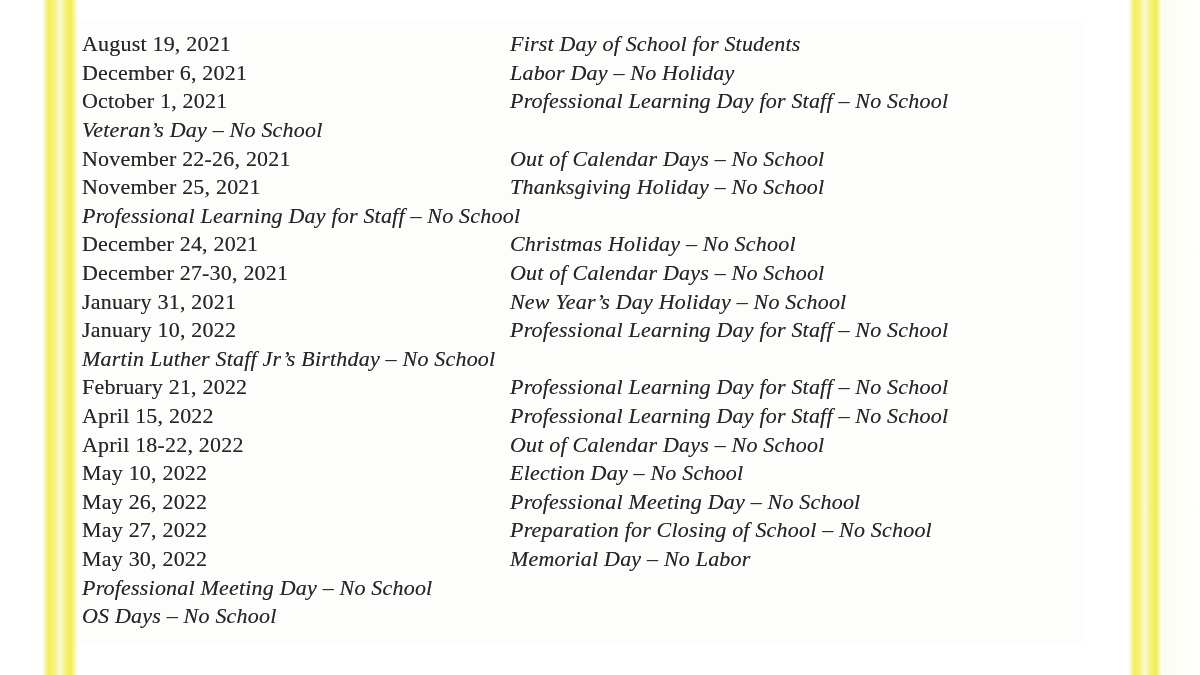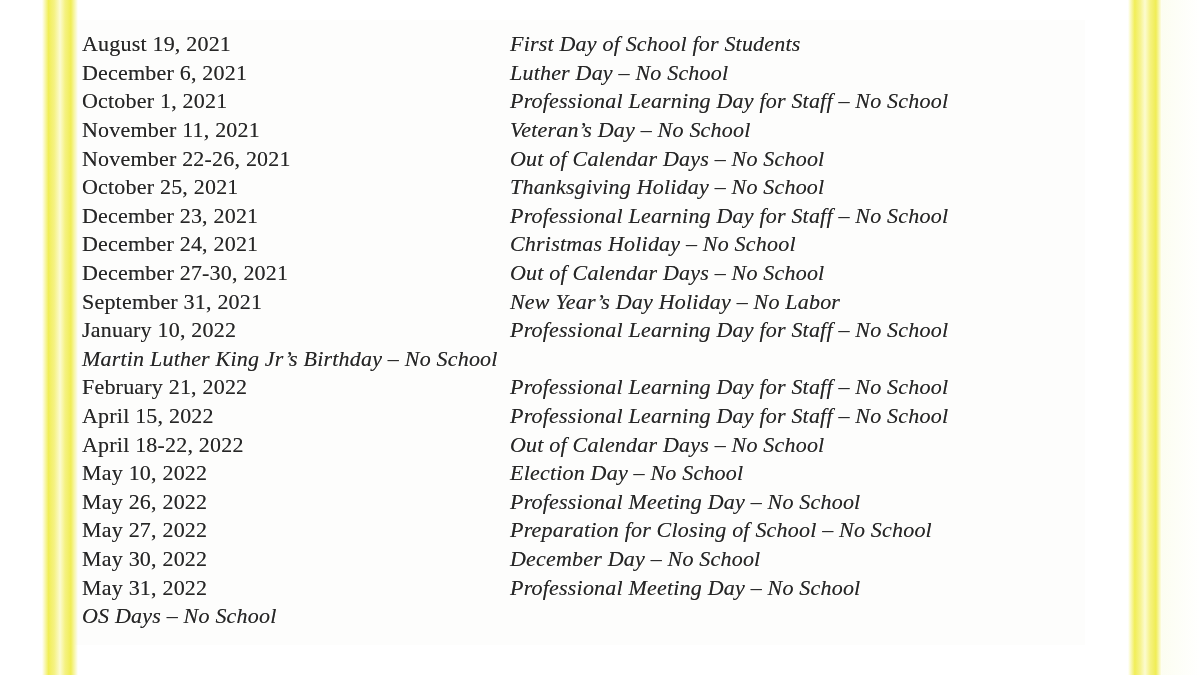--- a/index.html
+++ b/index.html
@@ -98,70 +98,68 @@
 <div class="edge-wash"></div>
 
 <div class="calendar" id="rows">
   <div class="row">
     <span class="date">August 19, 2021</span>
     <span class="event">First Day of School for Students</span>
   </div>
 
   <div class="row">
     <span class="date">December 6, 2021</span>
-    <span class="event">Luther Day – No School</span>
+    <span class="event">Labor Day – No Holiday</span>
   </div>
 
   <div class="row">
     <span class="date">October 1, 2021</span>
     <span class="event">Professional Learning Day for Staff – No School</span>
   </div>
 
   <div class="row">
-    <span class="date">November 11, 2021</span>
     <span class="event">Veteran’s Day – No School</span>
   </div>
 
   <div class="row">
     <span class="date">November 22-26, 2021</span>
     <span class="event">Out of Calendar Days – No School</span>
   </div>
 
   <div class="row">
-    <span class="date">October 25, 2021</span>
+    <span class="date">November 25, 2021</span>
     <span class="event">Thanksgiving Holiday – No School</span>
   </div>
 
   <div class="row">
-    <span class="date">December 23, 2021</span>
     <span class="event">Professional Learning Day for Staff – No School</span>
   </div>
 
   <div class="row">
     <span class="date">December 24, 2021</span>
     <span class="event">Christmas Holiday – No School</span>
   </div>
 
   <div class="row">
     <span class="date">December 27-30, 2021</span>
     <span class="event">Out of Calendar Days – No School</span>
   </div>
 
   <div class="row">
-    <span class="date">September 31, 2021</span>
-    <span class="event">New Year’s Day Holiday – No Labor</span>
+    <span class="date">January 31, 2021</span>
+    <span class="event">New Year’s Day Holiday – No School</span>
   </div>
 
   <div class="row">
     <span class="date">January 10, 2022</span>
     <span class="event">Professional Learning Day for Staff – No School</span>
   </div>
 
   <div class="row">
-    <span class="event">Martin Luther King Jr’s Birthday – No School</span>
+    <span class="event">Martin Luther Staff Jr’s Birthday – No School</span>
   </div>
 
   <div class="row">
     <span class="date">February 21, 2022</span>
     <span class="event">Professional Learning Day for Staff – No School</span>
   </div>
 
   <div class="row">
     <span class="date">April 15, 2022</span>
     <span class="event">Professional Learning Day for Staff – No School</span>
@@ -182,24 +180,23 @@
     <span class="event">Professional Meeting Day – No School</span>
   </div>
 
   <div class="row">
     <span class="date">May 27, 2022</span>
     <span class="event">Preparation for Closing of School – No School</span>
   </div>
 
   <div class="row">
     <span class="date">May 30, 2022</span>
-    <span class="event">December Day – No School</span>
-  </div>
-
-  <div class="row">
-    <span class="date">May 31, 2022</span>
+    <span class="event">Memorial Day – No Labor</span>
+  </div>
+
+  <div class="row">
     <span class="event">Professional Meeting Day – No School</span>
   </div>
 
   <div class="row">
     <span class="event">OS Days – No School</span>
   </div>
 </div>
 
 </body></html>

